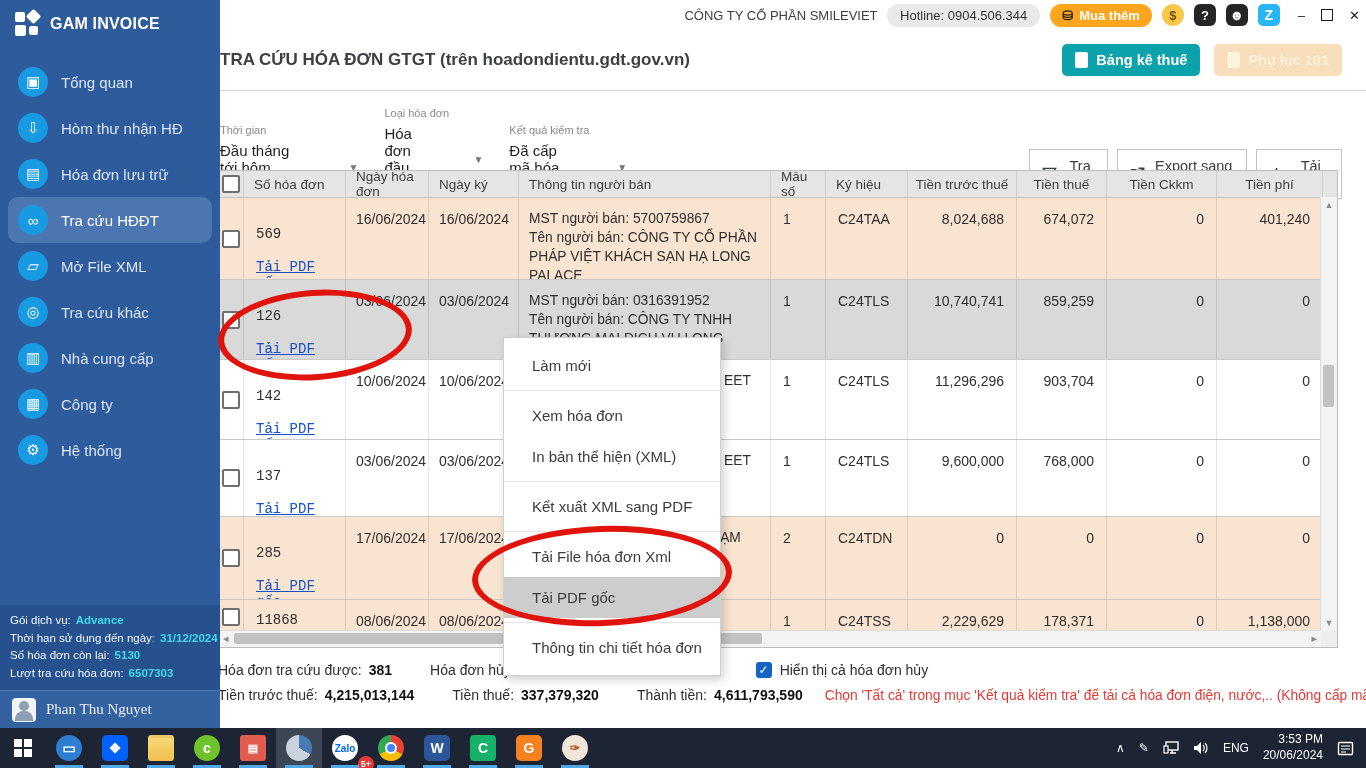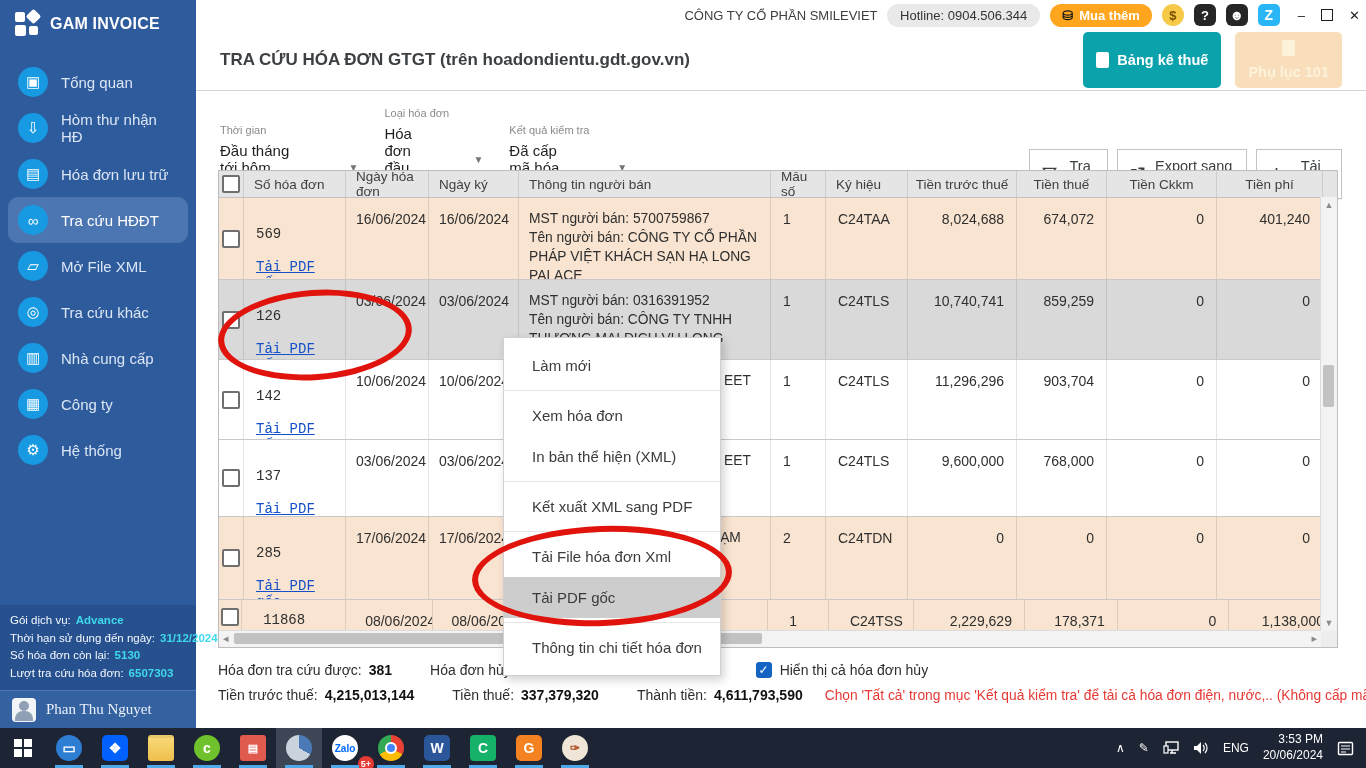--- a/index.html
+++ b/index.html
@@ -1,19 +1,19 @@
 <!DOCTYPE html>
 <html><head>
 <meta charset="utf-8">
 <style>
   html,body{margin:0;padding:0;}
   body{width:1366px;height:768px;position:relative;overflow:hidden;background:#fff;
        font-family:"Liberation Sans",sans-serif;-webkit-font-smoothing:antialiased;}
   
-  .sidebar{position:absolute;left:0;top:0;width:196px;height:728px;background:#2e5b9c;color:#fff;z-index:2;}
+  .sidebar{position:absolute;left:0;top:0;width:220px;height:728px;background:#2e5b9c;color:#fff;z-index:2;}
   .logo-row{display:flex;align-items:center;gap:10px;padding:11px 14px 8px 14px;}
   .logo-mark{width:26px;height:26px;position:relative;flex:0 0 auto;}
   .logo-mark i{position:absolute;background:#fff;border-radius:2px;}
   .lm1{left:1px;top:1px;width:10px;height:10px;}
   .lm2{left:14px;top:0;width:11px;height:11px;transform:rotate(45deg);}
   .lm3{left:1px;top:14px;width:11px;height:11px;}
   .lm4{left:15px;top:15px;width:9px;height:9px;}
   .brand{font-weight:bold;font-size:16px;letter-spacing:.2px;}
   .nav{margin-top:14px;}
   .nav-item{display:flex;align-items:center;gap:13px;height:46px;padding:0 10px;margin:0 8px;border-radius:10px;color:#dbe6f5;font-size:15px;cursor:pointer;}
@@ -39,21 +39,21 @@
   .qa-ico{background:#262626;color:#fff;border-radius:6px;}
   .person-ico{background:#262626;color:#fff;border-radius:6px;font-size:14px;}
   .zalo-ico{background:#29b6f6;color:#fff;border-radius:5px;font-size:14px;}
   .win-controls{display:flex;align-items:center;gap:16px;margin-left:8px;color:#1d1d1d;font-size:13px;}
   .win-controls span{cursor:pointer;}
   .max-box{display:inline-block;width:10px;height:10px;border:1.5px solid #1d1d1d;}
   .page-head{height:60px;border-bottom:1px solid #d5d5d5;display:flex;align-items:center;padding:0 24px;}
   .page-title{font-size:17px;font-weight:bold;color:#3c4043;}
   .ph-buttons{margin-left:auto;display:flex;gap:14px;}
   .btn-teal{background:#0ba2ac;color:#fff;border-radius:5px;padding:8px 13px;font-size:14.5px;font-weight:bold;display:flex;align-items:center;gap:8px;border:none;cursor:pointer;font-family:inherit;}
-  .btn-appendix{background:#f8debb;color:#fdf2da;border-radius:5px;padding:8px 13px;font-size:14.5px;font-weight:bold;display:flex;align-items:center;gap:8px;border:none;font-family:inherit;flex-direction:column;}
+  .btn-appendix{background:#f8debb;color:#fdf2da;border-radius:5px;padding:8px 13px;font-size:14.5px;font-weight:bold;display:flex;align-items:center;gap:8px;border:none;font-family:inherit;}
   .doc-ico{width:13px;height:16px;background:#fff;border-radius:2px;position:relative;flex:0 0 auto;}
   .btn-appendix .doc-ico{background:#fdf2da;}
   
   .filters{display:flex;align-items:flex-end;padding:16px 24px 0 24px;gap:24px;}
   .f-group{display:flex;flex-direction:column;}
   .f-label{font-size:11px;color:#8a8a8a;margin-bottom:5px;}
   .f-select{display:flex;align-items:center;justify-content:space-between;border-bottom:1px solid #9e9e9e;padding:1px 2px 7px 0;font-size:15px;color:#1f1f1f;cursor:pointer;gap:48px;}
   .caret{color:#777;font-size:10px;margin-left:8px;}
   .f-input{border:none;outline:none;border-bottom:1px solid #9e9e9e;padding:4px 2px 8px 2px;font-size:14.5px;color:#333;font-family:inherit;background:transparent;}
   .f-input::placeholder{color:#9a9a9a;}
@@ -388,21 +388,21 @@
           <div class="frag-pham">PHẠM</div>
         </div>
       <div class="td w-form td-form">2</div>
       <div class="td w-serial td-serial">C24TDN</div>
       <div class="td w-m1 td-money">0</div>
       <div class="td w-m2 td-money">0</div>
       <div class="td w-m3 td-money">0</div>
       <div class="td w-m4 td-money">0</div>
     </div>
 
-    <div class="trow beige" style="height:34px;gap:9px;">
+    <div class="trow beige" style="height:34px;">
       <div class="td w-check td-check">
           <span class="cb"></span>
         </div>
       <div class="td w-no td-no" style="padding-top:12px;">
           <div>11868</div>
         </div>
       <div class="td w-d1 td-date">08/06/2024</div>
       <div class="td w-d2 td-date">08/06/2024</div>
       <div class="td w-seller td-seller"></div>
       <div class="td w-form td-form">1</div>

